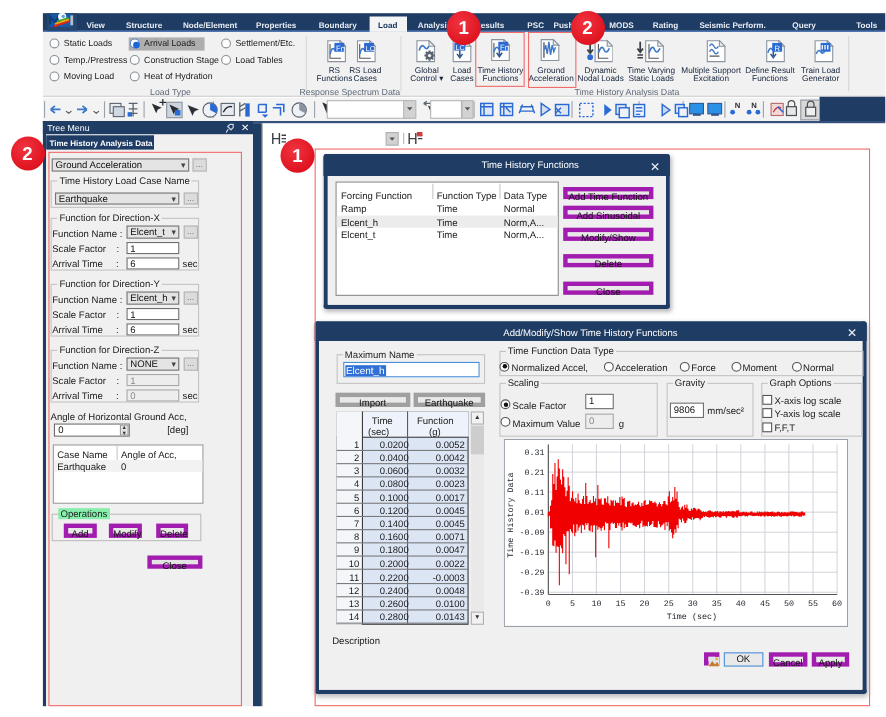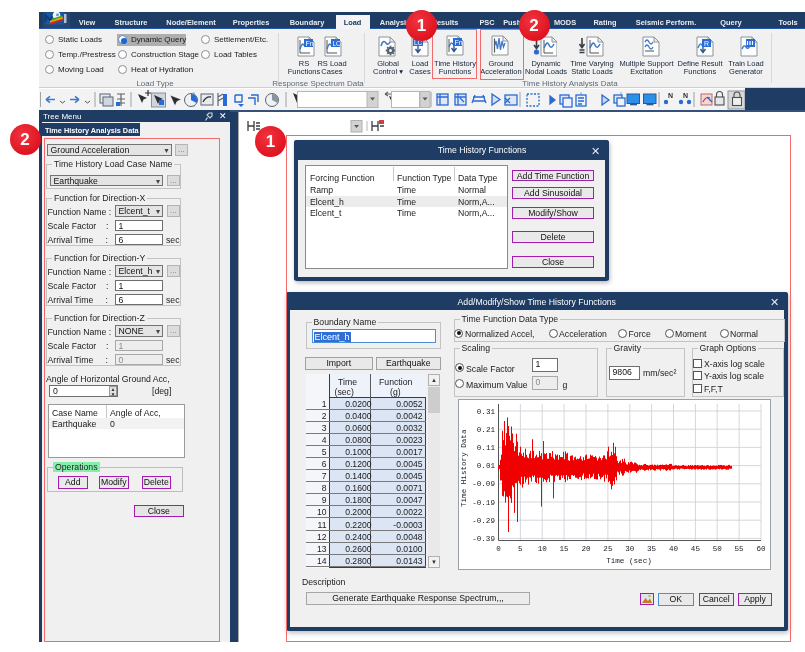--- a/index.html
+++ b/index.html
@@ -15,21 +15,21 @@
 .redcirc{position:absolute;width:31px;height:31px;border-radius:50%;background:radial-gradient(circle at 40% 35%,#f03440,#df1420 70%);color:#fff;font-size:17px;font-weight:700;text-align:center;line-height:31px;z-index:60}
 .redrect{position:absolute;border:1.3px solid #f26a6a;z-index:55}
 .combo{position:absolute;background:#e4e4e4;border:1px solid #747474;font-size:8.7px;color:#111;line-height:11px;padding-left:3px;white-space:nowrap}
 .combo .car{position:absolute;right:2px;top:0;color:#444;font-size:8px}
 .dots{position:absolute;background:#dcdcdc;border:1px solid #b4b4b4;color:#777;text-align:center;font-size:8px;line-height:9px}
 .inp{position:absolute;background:#fff;border:1px solid #6e6e6e;font-size:8.7px;color:#111;padding-left:3px;white-space:nowrap}
 .inpd{position:absolute;background:#ededed;border:1px solid #a8a8a8;font-size:8.7px;color:#8a8a8a;padding-left:3px;white-space:nowrap}
 .grp{position:absolute;border:1px solid #c3c3c3}
 .grp>span{position:absolute;top:-6px;left:5px;background:#f0f0f0;padding:0 2px;font-size:8.7px;color:#222;white-space:nowrap}
 .lbl{position:absolute;font-size:8.7px;color:#1a1a1a;white-space:nowrap}
-.btn{position:absolute;background:#e9e9e9;border:1px solid #a21caf;font-size:8.7px;color:#111;text-align:center}
+.btn{position:absolute;background:#e9e9e9;border:4px solid #a21caf;font-size:8.7px;color:#111;text-align:center}
 .dlg-title{position:absolute;left:0;right:0;color:#fff;font-size:8.7px;text-align:center}
 .x{position:absolute;color:#e6ebf2;font-size:11px;font-weight:400}
 .chk{position:absolute;width:9px;height:9px;background:#fff;border:1px solid #555}
 .trow{position:absolute;left:305.5px;width:120.5px;height:12.1px;border-bottom:1px solid #7a7a7a;font-size:8.6px}
 .trow .c0{position:absolute;left:0;width:21px;text-align:right;top:1px}
 .trow .c1{position:absolute;left:25px;width:41px;text-align:right;top:1px}
 .trow .c2{position:absolute;left:66px;width:51px;text-align:right;top:1px}
 
 </style></head>
 <body>
@@ -69,21 +69,21 @@
 <span class="tabtxt" style="left:731px">Query</span>
 <span class="tabtxt" style="left:788px">Tools</span>
 
 <div class="abs" style="left:39px;top:29.3px;width:766px;height:59px;background:#f1f1f1;border-bottom:1px solid #cfcfcf"></div>
 
 <div class="abs" style="left:116.5px;top:33.8px;width:69.5px;height:12px;background:#aeaeae"></div>
 <div class="rad" style="left:45px;top:35px"></div>
     <span class="radlbl" style="left:58px;top:35px">Static Loads</span>
 <div class="rad" style="left:118px;top:35px;background:#fff;border-color:#5a8ac4"></div>
     <div class="abs" style="left:120.5px;top:37.5px;width:6px;height:6px;border-radius:50%;background:#1a66d9"></div>
-    <span class="radlbl" style="left:131px;top:35px">Dynamic Query</span>
+    <span class="radlbl" style="left:131px;top:35px">Arrival Loads</span>
 <div class="rad" style="left:201px;top:35px"></div>
     <span class="radlbl" style="left:214px;top:35px">Settlement/Etc.</span>
 <div class="rad" style="left:45px;top:50px"></div>
     <span class="radlbl" style="left:58px;top:50px">Temp./Prestress</span>
 <div class="rad" style="left:118px;top:50px"></div>
     <span class="radlbl" style="left:131px;top:50px">Construction Stage</span>
 <div class="rad" style="left:201px;top:50px"></div>
     <span class="radlbl" style="left:214px;top:50px">Load Tables</span>
 <div class="rad" style="left:45px;top:64.5px"></div>
     <span class="radlbl" style="left:58px;top:64.5px">Moving Load</span>
@@ -438,21 +438,21 @@
 <div class="btn" style="left:512px;top:207px;width:82px;height:12px">Modify/Show</div>
 <div class="btn" style="left:512px;top:231px;width:82px;height:12px">Delete</div>
 <div class="btn" style="left:512px;top:255.5px;width:82px;height:12px">Close</div>
 
 <div class="abs" style="left:285.5px;top:292px;width:502.5px;height:339px;background:#f0f0f0;border:4.5px solid #1e3c64;border-top:none;border-radius:3px;box-shadow:1px 2px 5px rgba(60,60,70,.35)"></div>
 <div class="abs navy" style="left:285.5px;top:292px;width:502.5px;height:18px;border-radius:3px 3px 0 0"></div>
 <div class="dlg-title" style="left:285.5px;top:296.5px;width:502.5px">Add/Modify/Show Time History Functions</div>
 <span class="x" style="left:770px;top:295.5px">✕</span>
 
 <div class="grp" style="left:305.5px;top:321.5px;width:135.5px;height:27.5px">
-      <span>Boundary Name</span>
+      <span>Maximum Name</span>
     </div>
 <div class="abs" style="left:311.5px;top:329px;width:124px;height:14px;background:#fff;border:1.3px solid #4a90d9"></div>
 <span class="abs" style="left:313.5px;top:331.5px;background:#2f6fd6;color:#fff;font-size:9px;padding:0 1px">Elcent_h</span>
 
 <div class="grp" style="left:453.5px;top:319px;width:331px;height:22.5px">
       <span>Time Function Data Type</span>
     </div>
 <div class="rad" style="left:454px;top:328.5px;border-color:#555"></div>
     <div class="abs" style="left:456.5px;top:331px;width:4px;height:4px;border-radius:50%;background:#111"></div>
 <span class="lbl" style="left:465px;top:329px">Normalized Accel,</span>
@@ -630,21 +630,20 @@
       <text x="237.4" y="152" text-anchor="middle" class="gt">45</text>
       <text x="259.2" y="152" text-anchor="middle" class="gt">50</text>
       <text x="281.1" y="152" text-anchor="middle" class="gt">55</text>
       <text x="303.0" y="152" text-anchor="middle" class="gt">60</text>
 <text x="171" y="164" text-anchor="middle" class="gt">Time (sec)</text>
 <text x="8" y="108" class="gt" transform="rotate(-90 8 108)">Time History Data</text>
 <path d="M40.5 66.7V70.7M41.5 65.9V69.9M42.5 60.8V81.5M43.5 55.7V81.3M44.5 31.8V96.8M45.5 41.1V97.5M46.5 22.0V92.3M47.5 46.4V103.6M48.5 34.1V97.5M49.5 18.4V98.3M50.5 27.0V133.0M51.5 36.8V96.9M52.5 41.4V99.3M53.5 27.5V103.9M54.5 34.5V86.5M55.5 43.9V88.3M56.5 52.1V113.9M57.5 47.2V84.0M58.5 34.8V83.9M59.5 42.7V123.0M60.5 56.6V81.9M61.5 53.4V84.2M62.5 47.7V85.7M63.5 54.7V77.8M64.5 57.0V88.6M65.5 53.6V85.0M66.5 58.4V77.7M67.5 49.6V83.5M68.5 55.8V80.5M69.5 58.4V78.8M70.5 59.2V85.6M71.5 54.6V78.1M72.5 51.9V78.7M73.5 59.2V82.5M74.5 40.2V76.7M75.5 51.8V78.2M76.5 59.2V76.4M77.5 57.4V83.0M78.5 55.6V84.0M79.5 58.4V78.8M80.5 58.2V84.7M81.5 51.9V78.8M82.5 56.8V78.4M83.5 54.2V107.5M84.5 60.4V78.9M85.5 42.0V82.7M86.5 54.4V80.1M87.5 55.1V81.3M88.5 54.0V83.4M89.5 59.7V80.8M90.5 59.8V79.2M91.5 54.0V83.1M92.5 54.2V75.7M93.5 57.8V76.8M94.5 52.1V76.7M95.5 58.8V99.4M96.5 60.5V82.9M97.5 55.3V76.8M98.5 56.6V76.1M99.5 55.5V77.4M100.5 60.7V76.4M101.5 56.0V80.9M102.5 58.1V80.9M103.5 57.9V76.5M104.5 58.2V78.8M105.5 52.8V76.4M106.5 60.3V80.2M107.5 52.4V83.2M108.5 54.7V76.0M109.5 53.8V81.3M110.5 61.2V77.6M111.5 61.9V80.0M112.5 56.9V80.0M113.5 56.6V76.2M114.5 56.3V76.0M115.5 61.2V77.0M116.5 58.5V76.3M117.5 57.7V78.6M118.5 60.5V78.7M119.5 59.6V79.5M120.5 60.1V80.0M121.5 59.2V78.2M122.5 57.2V78.0M123.5 60.3V81.2M124.5 61.6V76.6M125.5 58.2V74.5M126.5 61.1V80.0M127.5 56.4V78.8M128.5 55.5V79.6M129.5 60.0V78.9M130.5 59.7V79.6M131.5 59.4V75.3M132.5 55.7V79.2M133.5 56.7V78.2M134.5 56.4V77.4M135.5 58.0V74.7M136.5 58.1V80.1M137.5 57.0V80.0M138.5 58.6V80.5M139.5 61.5V80.5M140.5 59.5V74.9M141.5 57.6V77.5M142.5 59.1V80.3M143.5 61.2V78.7M144.5 59.2V78.0M145.5 56.5V76.6M146.5 56.4V82.8M147.5 59.5V75.5M148.5 60.4V79.4M149.5 52.3V75.8M150.5 47.6V83.2M151.5 57.6V81.9M152.5 56.6V85.2M153.5 52.8V90.3M154.5 56.1V86.8M155.5 43.8V82.1M156.5 54.3V85.4M157.5 47.8V78.2M158.5 57.2V81.3M159.5 61.8V72.6M160.5 64.1V73.4M161.5 62.4V75.8M162.5 61.3V72.4M163.5 64.1V74.5M164.5 59.9V76.7M165.5 62.5V76.5M166.5 59.7V74.2M167.5 63.4V72.0M168.5 65.3V72.7M169.5 65.5V72.9M170.5 63.2V73.7M171.5 64.4V71.3M172.5 62.9V73.6M173.5 62.7V72.7M174.5 63.6V72.0M175.5 65.2V71.8M176.5 63.5V71.9M177.5 63.6V72.4M178.5 64.4V73.9M179.5 65.3V72.4M180.5 66.5V71.8M181.5 65.8V70.6M182.5 66.4V71.1M183.5 66.0V70.2M184.5 66.7V70.7M185.5 65.6V71.0M186.5 65.0V71.7M187.5 64.9V71.5M188.5 65.8V71.0M189.5 66.0V70.7M190.5 66.7V71.5M191.5 66.3V70.0M192.5 65.8V71.3M193.5 65.9V70.7M194.5 65.5V70.3M195.5 66.8V71.1M196.5 65.7V71.6M197.5 65.9V71.5M198.5 66.7V70.0M199.5 65.6V70.4M200.5 66.6V70.2M201.5 66.0V70.6M202.5 65.7V71.7M203.5 66.0V70.3M204.5 65.6V70.0M205.5 66.0V70.6M206.5 66.0V70.1M207.5 65.7V71.2M208.5 65.3V71.8M209.5 66.1V71.2M210.5 65.9V70.4M211.5 65.0V71.4M212.5 64.9V71.5M213.5 64.9V70.2M214.5 66.8V70.4M215.5 66.7V70.4M216.5 66.7V70.2M217.5 66.2V69.6M218.5 66.3V69.6M219.5 66.9V70.5M220.5 66.3V70.0M221.5 66.9V70.6M222.5 66.9V69.6M223.5 66.9V69.5M224.5 66.1V69.7M225.5 65.9V69.8M226.5 66.8V70.3M227.5 66.8V70.0M228.5 67.1V70.0M229.5 67.2V69.8M230.5 66.0V69.9M231.5 66.9V70.4M232.5 66.0V69.9M233.5 66.7V70.5M234.5 66.2V70.3M235.5 67.0V69.7M236.5 66.2V70.5M237.5 66.0V70.5M238.5 66.7V69.7M239.5 66.0V70.4M240.5 66.5V70.4M241.5 66.7V70.0M242.5 66.5V70.2M243.5 66.3V70.8M244.5 66.1V70.0M245.5 66.8V70.7M246.5 66.7V70.6M247.5 67.1V70.1M248.5 66.5V70.6M249.5 66.0V69.7M250.5 66.4V70.3M251.5 67.1V70.6M252.5 66.5V70.8M253.5 67.0V70.2M254.5 66.8V70.4M255.5 66.4V70.2M256.5 66.8V70.2M257.5 66.8V70.7M258.5 66.6V70.1M259.5 66.9V69.8M260.5 65.9V69.9M261.5 66.1V70.3M262.5 65.9V69.7M263.5 66.0V70.5M264.5 66.5V70.5M265.5 66.3V70.1M266.5 66.4V69.8M267.5 67.2V70.4M268.5 66.6V70.7M269.5 66.9V70.6M270.5 65.9V70.7M271.5 65.9V69.7M272.5 67.0V69.8M273.5 66.8V69.7" stroke="#f00000" stroke-width="1" fill="none"></path>
 </svg>
 
 <span class="lbl" style="left:302px;top:577px">Description</span>
-<div class="btn" style="left:306px;top:591.5px;width:224px;height:13px;border-color:#a6a6a6;background:#ececec">Generate Earthquake Response Spectrum,,,</div>
 <div class="btn" style="left:640px;top:593px;width:13.5px;height:12px;background:#e2e6ec"><svg width="10" height="9" viewBox="0 0 10 9">
         <rect width="10" height="9" fill="#dfe4ea"></rect>
         <path d="M0 9 l3.5-5 2.5 3 2-2.5 2 4.5 z" fill="#c87a28"></path>
         <circle cx="7.5" cy="2" r="1.3" fill="#e8b23c"></circle>
       </svg></div>
 <div class="btn" style="left:657.5px;top:592.5px;width:36.5px;height:13px;border:1.4px solid #4a90d9">OK</div>
 <div class="btn" style="left:698.5px;top:592.5px;width:35.5px;height:13px">Cancel</div>
 <div class="btn" style="left:738px;top:592.5px;width:34px;height:13px">Apply</div>
 
 </div>

